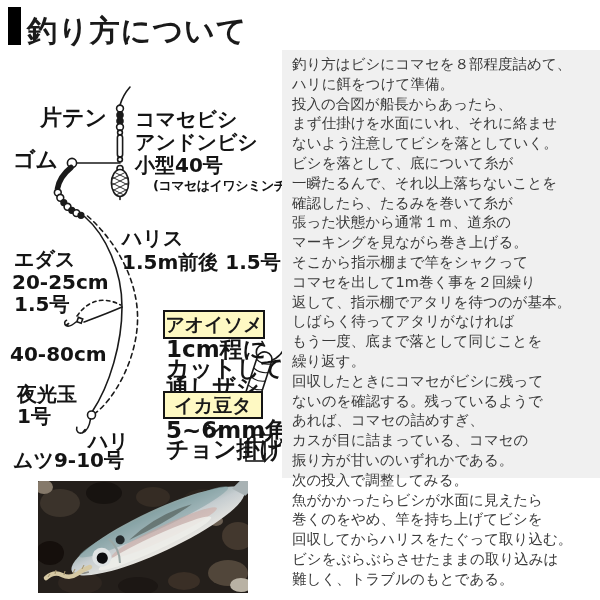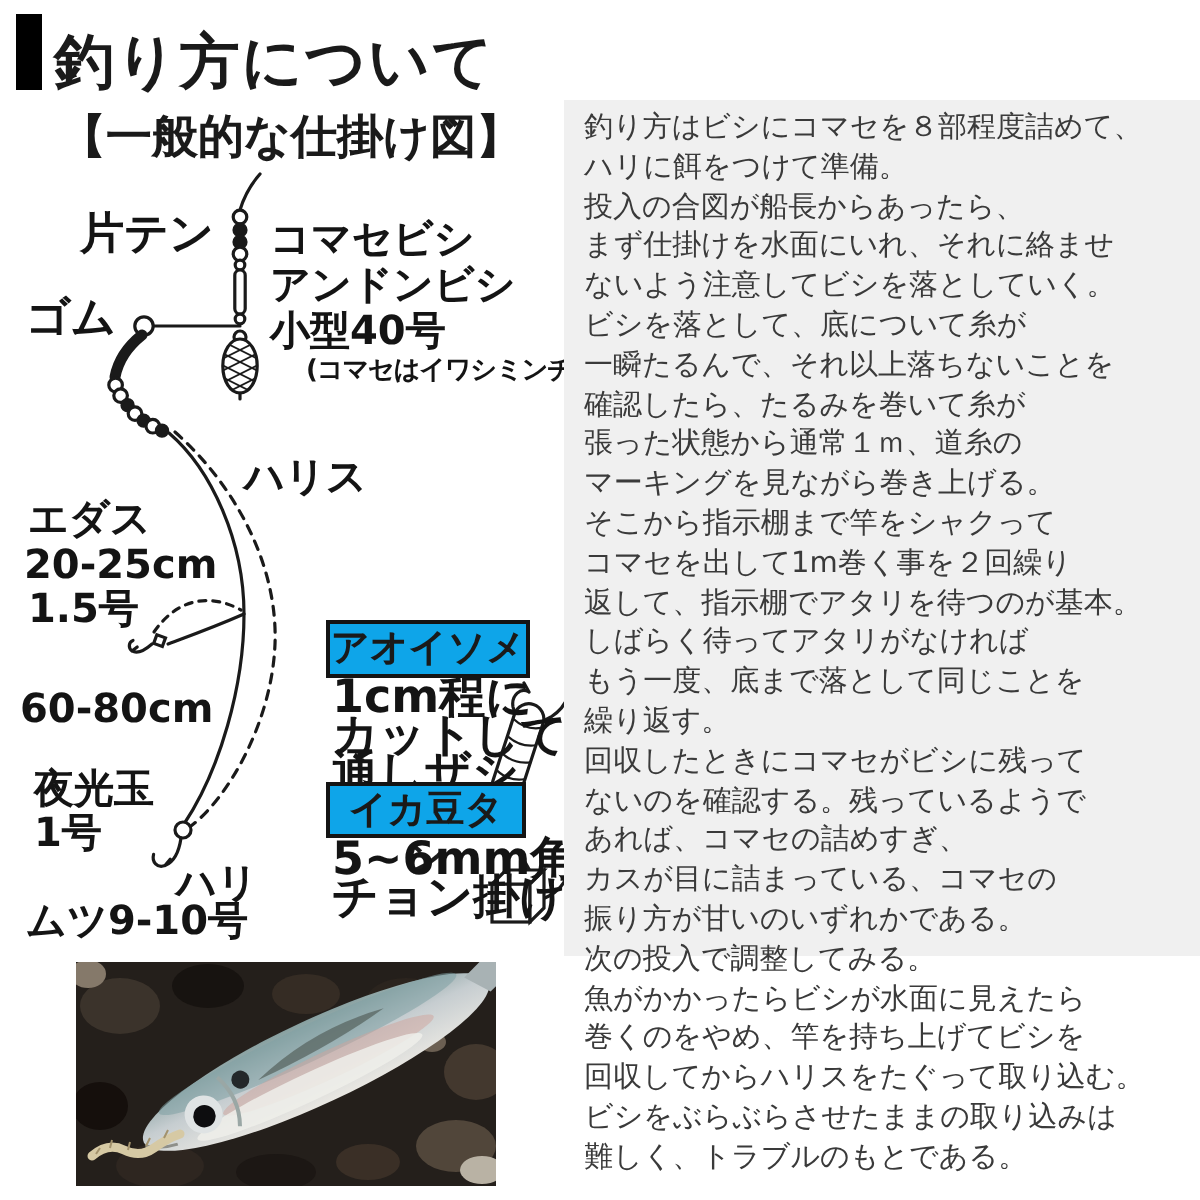--- a/index.html
+++ b/index.html
@@ -7,39 +7,38 @@
         font-family:"DejaVu Sans",sans-serif;color:#1a1a1a;}
   
   .title-bar{position:absolute;left:8px;top:7px;width:13px;height:38px;background:#000;}
   .page-title{position:absolute;left:27px;top:11px;font-size:30px;font-weight:700;letter-spacing:1px;}
   .diagram-heading{position:absolute;left:30px;top:53px;font-size:23px;font-weight:700;letter-spacing:0px;}
   
   .lbl{position:absolute;font-weight:700;color:#141414;line-height:1.04;white-space:nowrap;}
   .fs22{font-size:22px;}
   .fs20{font-size:20px;}
   .fs13{font-size:13px;letter-spacing:-0.5px;margin-left:22px;}
-  .bait-box{position:absolute;border:2.5px solid #141414;background:#0ea5e9;text-align:center;
+  .bait-box{position:absolute;border:2.5px solid #141414;background:#fef9c3;text-align:center;
             font-weight:700;font-size:19px;line-height:24px;}
   .bait-desc{position:absolute;font-weight:700;font-size:23px;line-height:18.8px;white-space:pre-line;color:#141414;}
   
   .panel{position:absolute;left:282px;top:50px;width:318px;height:428px;background:#f0f0f0;}
   .panel-text{position:absolute;left:10px;top:5px;width:300px;font-size:14.5px;line-height:19.8px;
               color:#3a3a3a;white-space:pre-line;letter-spacing:0px;}
   
   .rig{position:absolute;left:0;top:85px;}
   .photo{position:absolute;left:38px;top:481px;}
 </style>
 </head>
 <body>
 
 <div id="page">
 
   <div class="title-bar"></div>
   <div class="page-title">釣り方について</div>
-  <div class="diagram-heading">【一般的な仕掛け図】</div>
 
   <svg class="rig" width="285" height="395" viewBox="0 0 285 395">
     <g fill="none" stroke="#1a1a1a" stroke-width="1.6" stroke-linecap="round">
 
       <path d="M130,2 Q123,10 120,20"></path>
 
       <g>
         <circle cx="120" cy="23.5" r="3.4" fill="#fff"></circle>
         <circle cx="120" cy="30" r="3" fill="#1a1a1a"></circle>
         <circle cx="120" cy="36" r="3" fill="#1a1a1a"></circle>
@@ -115,24 +114,25 @@
     </g>
   </svg>
 
   <div class="lbl fs22" style="left:40px;top:107px;">片テン</div>
   <div class="lbl fs20" style="left:135px;top:109px;">コマセビシ</div>
   <div class="lbl fs20" style="left:135px;top:132px;">アンドンビシ</div>
   <div class="lbl fs20" style="left:135px;top:155px;">小型40号</div>
   <div class="lbl fs13" style="left:131px;top:179px;">(コマセはイワシミンチ)</div>
   <div class="lbl fs22" style="left:13px;top:149px;">ゴム</div>
   <div class="lbl fs20" style="left:122px;top:228px;">ハリス</div>
+  <div class="lbl fs20" style="left:122px;top:252px;">1.5m前後 1.5号</div>
   <div class="lbl fs20" style="left:14px;top:249px;">エダス</div>
   <div class="lbl fs20" style="left:12px;top:272px;">20-25cm</div>
   <div class="lbl fs20" style="left:14px;top:294px;">1.5号</div>
-  <div class="lbl fs20" style="left:10px;top:344px;">60-80cm</div>
+  <div class="lbl fs20" style="left:10px;top:344px;">40-80cm</div>
   <div class="lbl fs20" style="left:17px;top:384px;">夜光玉</div>
   <div class="lbl fs20" style="left:17px;top:406px;">1号</div>
   <div class="lbl fs20" style="left:88px;top:431px;">ハリ</div>
   <div class="lbl fs20" style="left:13px;top:450px;">ムツ9-10号</div>
 
   <div class="bait-box" style="left:163px;top:310px;width:98px;height:25px;">アオイソメ</div>
   <div class="bait-desc" style="left:166px;top:340px;">1cm程に
 カットして
 通しザシ</div>
   <div class="bait-box" style="left:163px;top:391px;width:96px;height:24px;">イカ豆タン</div>

